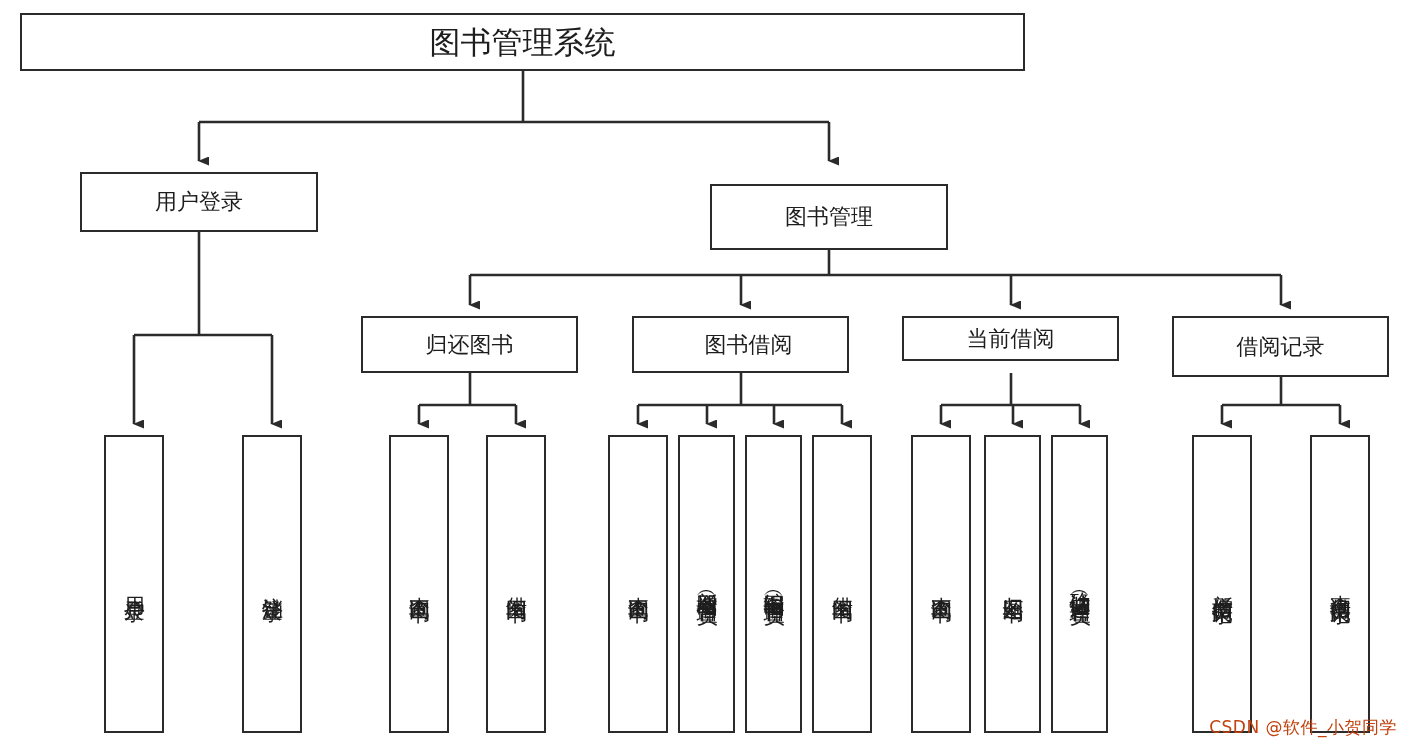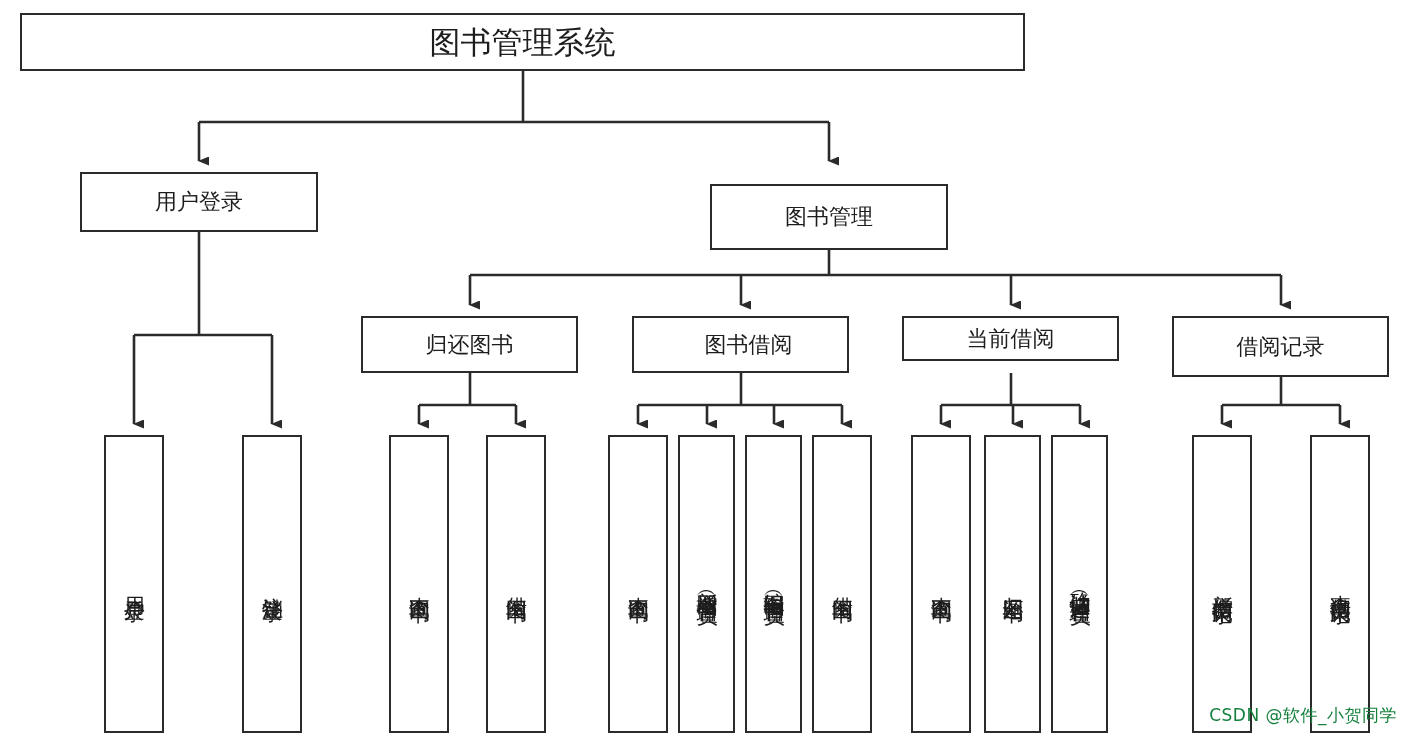--- a/index.html
+++ b/index.html
@@ -60,23 +60,23 @@
   .node.leaf .node-label {
     writing-mode: vertical-rl;
     text-orientation: upright;
     letter-spacing: 2px;
     line-height: 1;
     white-space: nowrap;
   }
   #watermark {
     position: absolute;
     right: 8px;
-    bottom: 20px;
+    bottom: 8px;
     font-size: 17px;
-    color: #15803d;
+    color: #c2410c;
     letter-spacing: 0.5px;
     z-index: 5;
     user-select: none;
   }
 </style>
 </head>
 <body>
 
 <div id="diagram-root">
 

